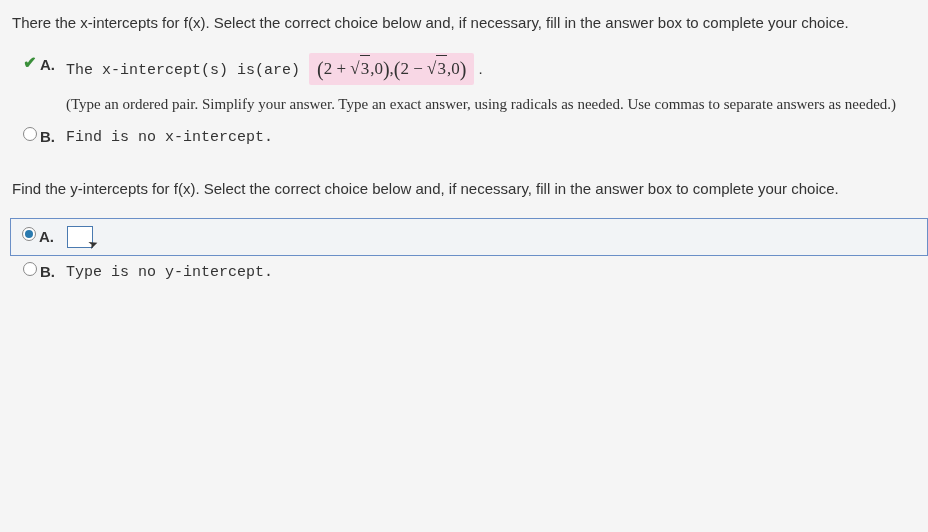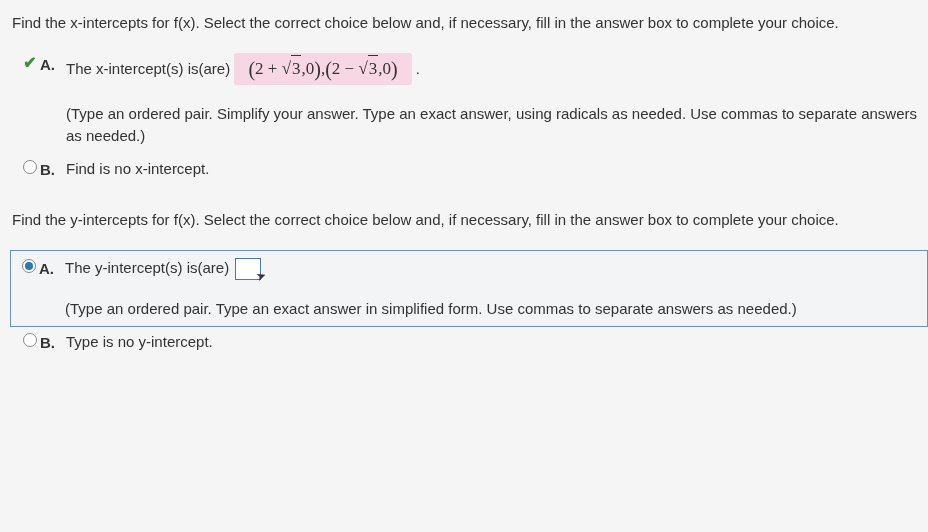--- a/index.html
+++ b/index.html
@@ -64,29 +64,31 @@
       width: 26px;
       flex-shrink: 0;
       font-weight: bold;
       padding-top: 1px;
     }
     .choice-body {
       flex: 1;
     }
     .choice-text {
       display: inline;
+      font-family: Liberation Mono, monospace;
     }
     .choice-hint {
-      margin-top: 18px;
+      margin-top: 8px;
+      font-family: Liberation Serif, serif;
     }
     .math-answer {
       font-family: 'Times New Roman', Times, serif;
       font-size: 17px;
       background: rgba(255, 160, 200, 0.35);
-      padding: 1px 14px;
+      padding: 1px 8px;
       display: inline-block;
       border-radius: 2px;
     }
     .sqrt {
       display: inline-block;
       position: relative;
     }
     .sqrt-sign {
       display: inline-block;
     }
@@ -121,21 +123,21 @@
       bottom: -6px;
       font-size: 12px;
       color: #333;
       transform: rotate(-20deg);
     }
     .big-paren { font-size: 20px; vertical-align: -2px; }
   </style>
 </head>
 <body>
 
-<div class="question-prompt">Find the x-intercepts for f(x). Select the correct choice below and, if necessary, fill in the answer box to complete your choice.</div>
+<div class="question-prompt">There the x-intercepts for f(x). Select the correct choice below and, if necessary, fill in the answer box to complete your choice.</div>
 
 <div class="choice-row">
   <div class="radio-container">
     <span class="checkmark">✔</span>
   </div>
   <div class="choice-letter">A.</div>
   <div class="choice-body">
     <span class="choice-text">The x-intercept(s) is(are)  </span>
     <span class="math-answer"><span class="big-paren">(</span>2 + <span class="sqrt"><span class="sqrt-sign">√</span><span class="sqrt-arg">3</span></span>,0<span class="big-paren">)</span>,<span class="big-paren">(</span>2 − <span class="sqrt"><span class="sqrt-sign">√</span><span class="sqrt-arg">3</span></span>,0<span class="big-paren">)</span></span>
     <span> .</span>
@@ -157,25 +159,23 @@
 
 <div class="question-prompt">Find the y-intercepts for f(x). Select the correct choice below and, if necessary, fill in the answer box to complete your choice.</div>
 
 <div class="selected-box">
   <div class="choice-row" style="margin-bottom:0">
     <div class="radio-container">
       <span class="radio selected-dot"></span>
     </div>
     <div class="choice-letter">A.</div>
     <div class="choice-body">
-      <span class="choice-text">The y-intercept(s) is(are) </span>
       <span class="answer-input">
         <span class="cursor-arrow">➤</span>
       </span>
-      <div class="choice-hint">(Type an ordered pair. Type an exact answer in simplified form. Use commas to separate answers as needed.)</div>
     </div>
   </div>
 </div>
 
 <div class="choice-row">
   <div class="radio-container">
     <span class="radio"></span>
   </div>
   <div class="choice-letter">B.</div>
   <div class="choice-body">

